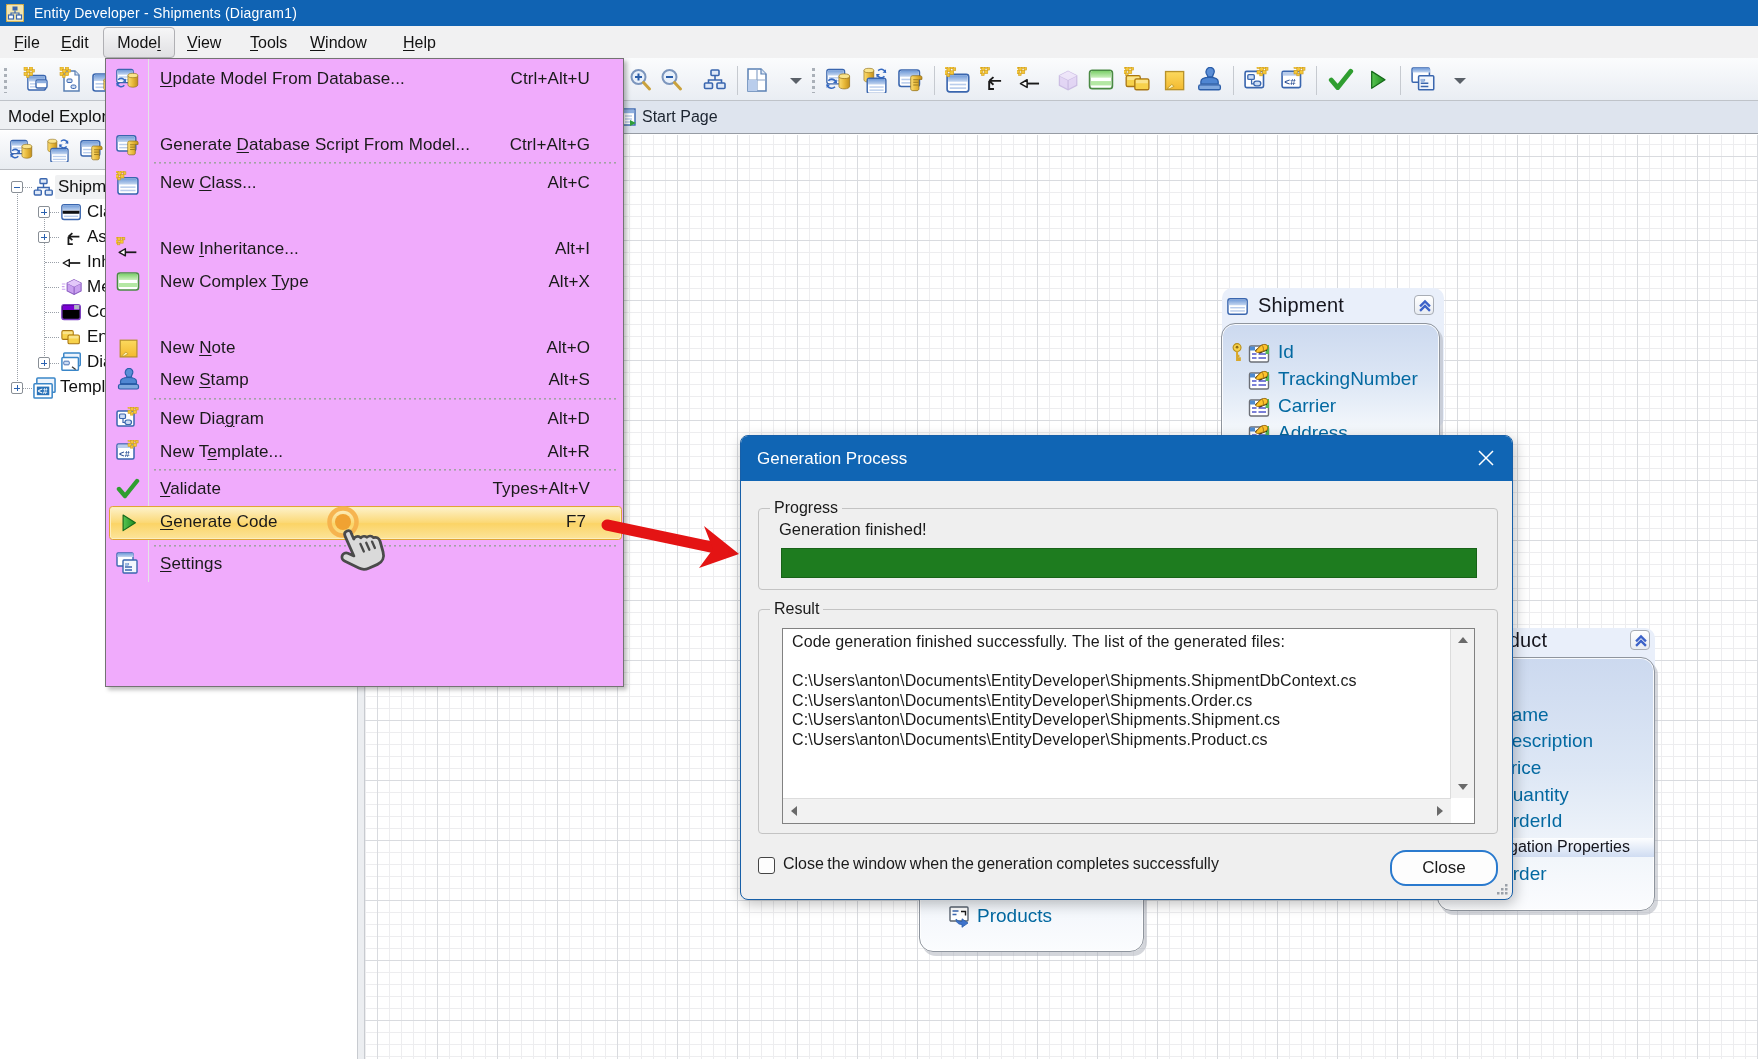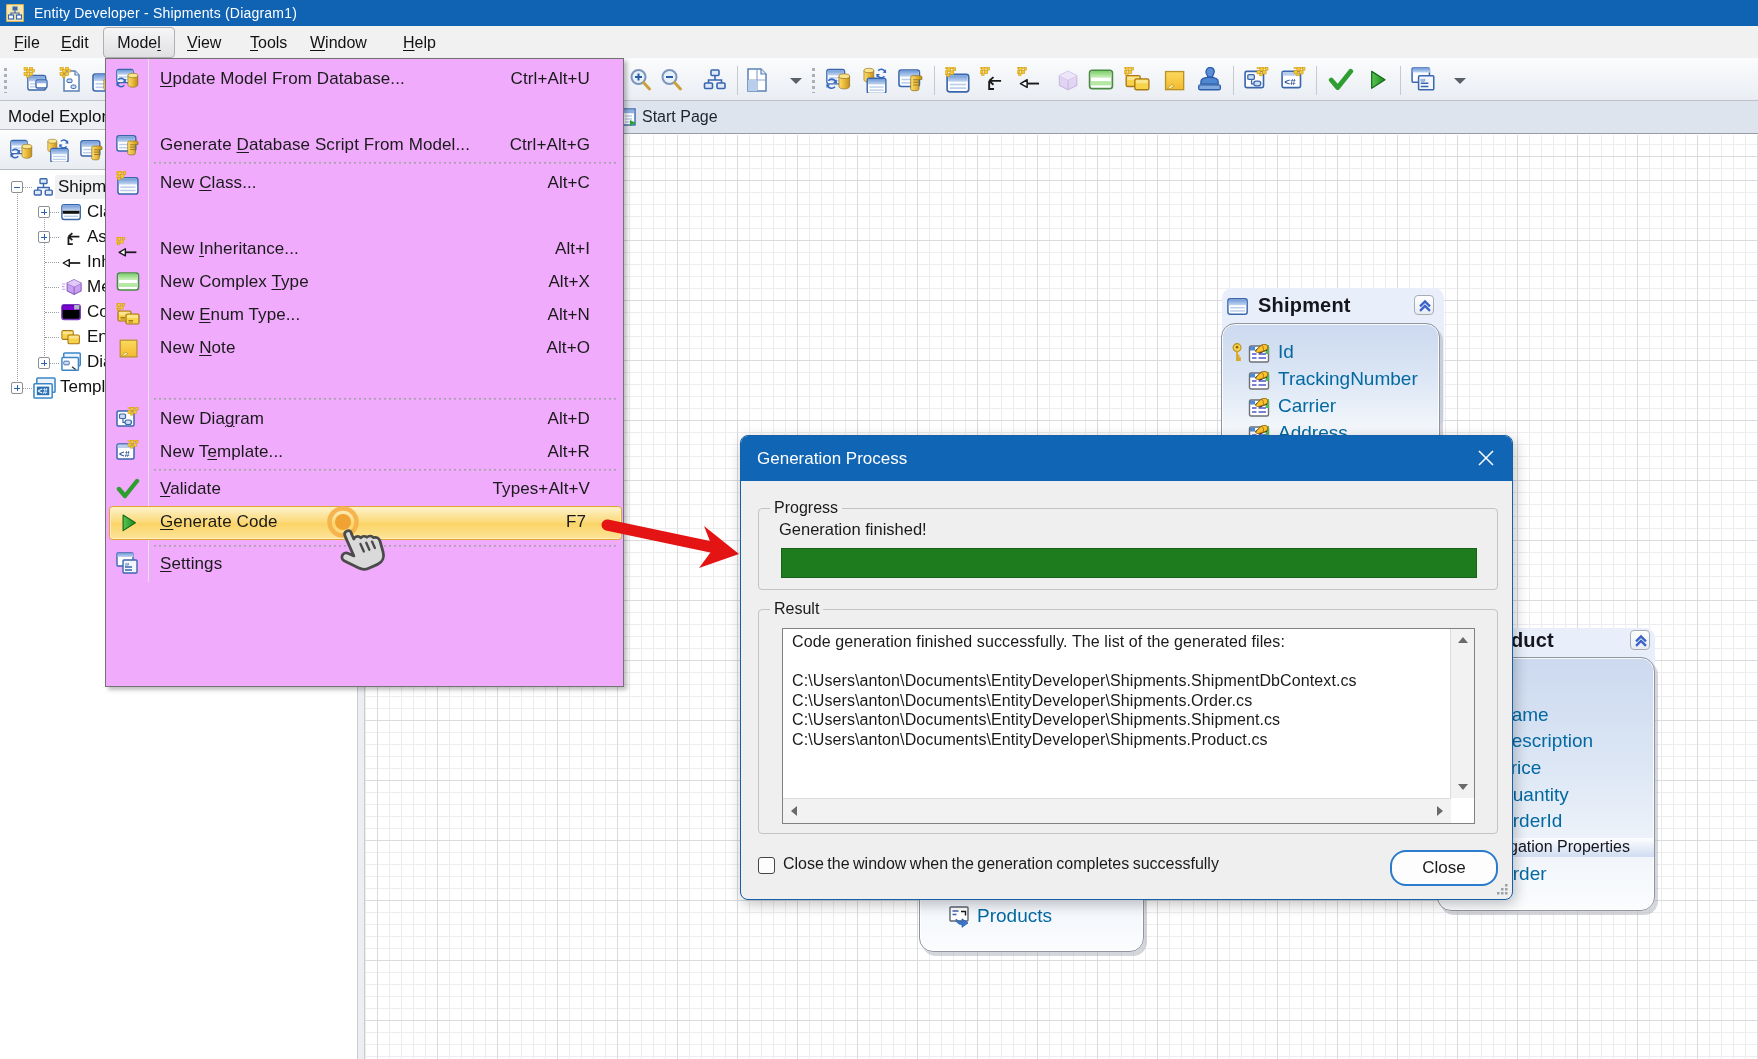--- a/index.html
+++ b/index.html
@@ -33,21 +33,21 @@
 #grid{position:absolute;left:0;top:34px;width:1393px;height:924px;
 background-image:
  repeating-linear-gradient(to right,#d9dbdf 0 1px,transparent 1px 60px),
  repeating-linear-gradient(to bottom,#d9dbdf 0 1px,transparent 1px 60px),
  repeating-linear-gradient(to right,#ededef 0 1px,transparent 1px 12px),
  repeating-linear-gradient(to bottom,#ededef 0 1px,transparent 1px 12px);
 background-position:12px 0,0 45px,0 0,0 9px}
 
 .ent-halo{position:absolute;background:#e9effa;border-radius:10px}
 .ent-body{position:absolute;border:1px solid #8f959e;border-radius:14px;background:linear-gradient(#ccd9ef 0%,#dde7f5 45%,#f2f6fb 80%,#fbfcfe 100%);box-shadow:3px 4px 0 rgba(170,174,184,.5), inset 0 0 0 1px rgba(255,255,255,.85)}
-.ent-title{position:absolute;font-size:20px;font-weight:bold;color:#15151d;letter-spacing:.2px}
+.ent-title{position:absolute;font-size:20px;font-weight:normal;color:#15151d;letter-spacing:.2px}
 .chev{position:absolute;width:20px;height:20px;background:linear-gradient(#fff,#e8ecf2);border:1px solid #a8adb5;border-radius:4px}
 .prow{position:absolute;font-size:19px;color:#0369a1;white-space:nowrap}
 .navband{position:absolute;background:linear-gradient(#fdfeff,#cfdcf2);font-size:16px;color:#15151d}
 
 #menu{left:105px;top:58px;width:519px;height:629px;background:#f0abfc;border:1px solid #737373;box-shadow:3px 3px 4px rgba(0,0,0,.25);z-index:50}
 #menu .icol{position:absolute;left:0;top:0;width:43px;height:523px;border-right:1px solid #e4e4e4}
 .mrow{position:absolute;left:1px;width:515px;height:33px;font-size:17px;color:#1a1a1a;letter-spacing:.1px}
 .mrow .lbl{position:absolute;left:53px;top:6px}
 .mrow .sc{position:absolute;right:32px;top:6px}
 .msep{position:absolute;left:48px;width:462px;height:2px;background:repeating-linear-gradient(to right,#a3a3a3 0 2px,transparent 2px 5px);background-size:100% 1.6px;background-repeat:no-repeat}
@@ -536,43 +536,33 @@
       </div>
 <div class="mrow" style="top:207px">
         <svg class="micon" viewBox="0 0 24 24">
           <rect x="1.5" y="3" width="21" height="17" rx="2.5" fill="#fff" stroke="#4a8a44" stroke-width="1.6"></rect>
           <path d="M2.5 5.5c0-1 .7-1.7 1.7-1.7h15.6c1 0 1.7.7 1.7 1.7V10H2.5z" fill="url(#ggr)"></path>
           <rect x="2.6" y="13" width="18.8" height="4" fill="#b4e8a4"></rect>
         </svg>
         <span class="lbl">New Complex <u>T</u>ype</span>
         <span class="sc">Alt+X</span>
       </div>
-<div class="mrow" style="top:240px">
-        <svg class="micon" viewBox="0 0 24 24">
-          <use href="#sym-sparkle" transform="translate(-1 -2) scale(.68)"></use>
-          <g transform="translate(2 8)">
-            <rect x="0" y="0" width="13" height="10" rx="1.5" fill="#f7d24b" stroke="#a87614" stroke-width="1.2"></rect>
-            <rect x="1" y="1" width="11" height="3" fill="#fae48c"></rect>
-            <path d="M2.5 6.5H7M2.5 8H7" stroke="#a87614"></path>
-          </g>
-          <g transform="translate(10 11)">
-            <rect x="0" y="0" width="13" height="10" rx="1.5" fill="#f7d24b" stroke="#a87614" stroke-width="1.2"></rect>
-            <rect x="1" y="1" width="11" height="3" fill="#fae48c"></rect>
-            <path d="M2.5 6.5H7M2.5 8H7" stroke="#a87614"></path>
-          </g>
-        </svg>
-        <span class="lbl">New <u>E</u>num Type...</span>
-        <span class="sc">Alt+N</span>
-      </div>
 <div class="mrow" style="top:273px">
         <svg class="micon" viewBox="0 0 24 24">
           <use href="#sym-note" transform="translate(2 2) scale(.88)"></use>
         </svg>
         <span class="lbl">New <u>N</u>ote</span>
         <span class="sc">Alt+O</span>
+      </div>
+<div class="mrow" style="top:305px">
+        <svg class="micon" viewBox="0 0 24 24">
+          <use href="#sym-stamp"></use>
+        </svg>
+        <span class="lbl">New <u>S</u>tamp</span>
+        <span class="sc">Alt+S</span>
       </div>
 <div class="msep" style="top:339px"></div>
 <div class="mrow" style="top:344px">
         <svg class="micon" viewBox="0 0 24 24">
           <rect x="1" y="4" width="17" height="15" rx="1.5" fill="#fff" stroke="#3a66ae" stroke-width="1.5"></rect>
           <rect x="3.5" y="7" width="6" height="4.5" rx="1" fill="#cdddf4" stroke="#3a66ae" stroke-width="1.2"></rect>
           <rect x="9" y="13" width="6.5" height="4.5" rx="2.2" fill="#cdddf4" stroke="#3a66ae" stroke-width="1.2"></rect>
           <path d="M7 11.5v4h2" fill="none" stroke="#3a66ae" stroke-width="1.2"></path>
           <use href="#sym-sparkle" transform="translate(12 -2) scale(.7)"></use>
         </svg>

